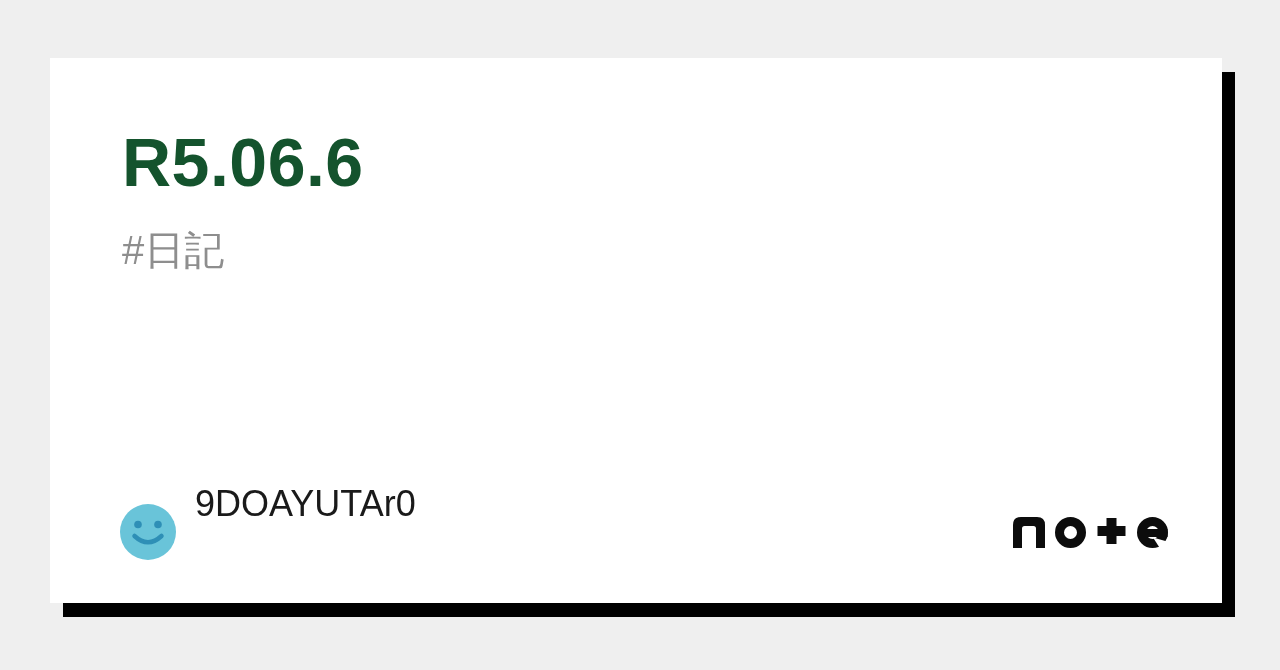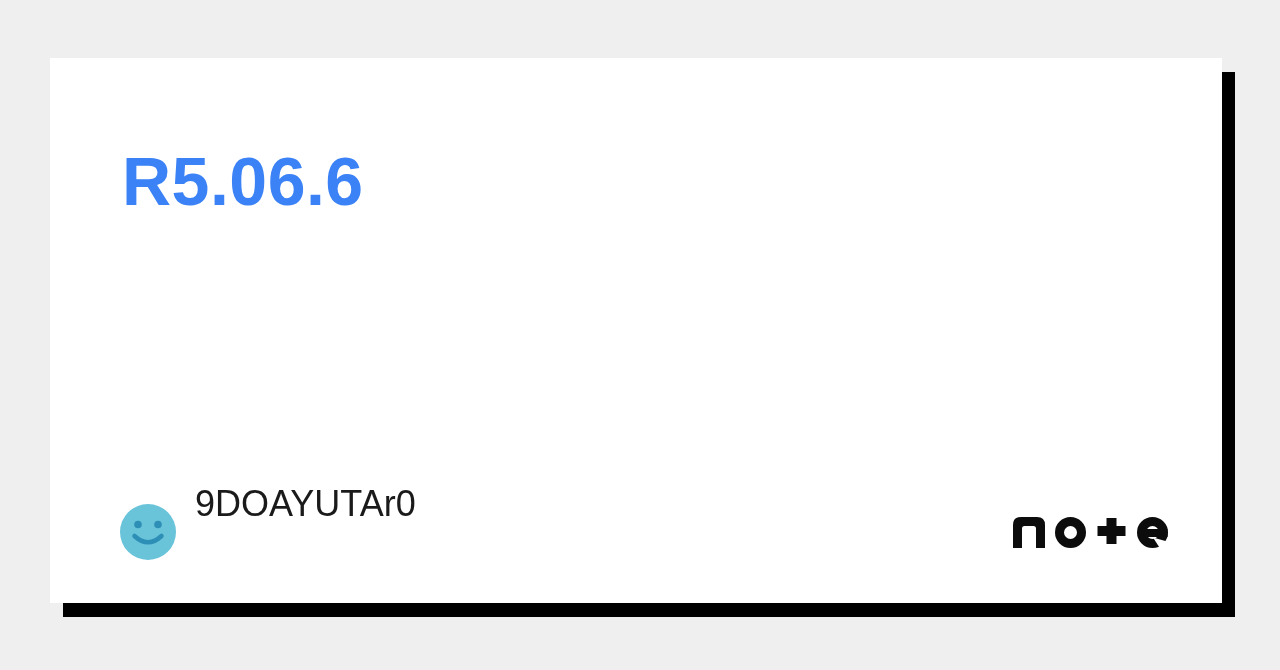--- a/index.html
+++ b/index.html
@@ -68,22 +68,23 @@
     width: 155px;
     height: 31px;
   }
   .note-logo svg { display: block; width: 155px; height: 31px; }
 </style>
 </head>
 <body style="background-color: rgb(239, 239, 239);">
 
 <div class="card" style="background-color: rgb(255, 255, 255);">
 
-  <h1 class="title" style="color: #3b82f6; margin-top: 19px;">R5.06.6</h1>
+  <h1 class="title" style="color: #14532d;">R5.06.6</h1>
 
+  <div class="hashtags" style="color: rgb(142, 142, 142);">#日記</div>
 
   <span class="avatar">
     <svg viewBox="0 0 56 56" xmlns="http://www.w3.org/2000/svg" aria-label="smiley-face-icon">
       <circle cx="28" cy="28" r="28" fill="#69c4d9"></circle>
       <circle cx="18" cy="20.5" r="3.8" fill="#2e8fb6"></circle>
       <circle cx="38" cy="20.5" r="3.8" fill="#2e8fb6"></circle>
       <path d="M14.5 32 Q28 44.5 41.5 32" fill="none" stroke="#2e8fb6" stroke-width="4.5" stroke-linecap="round"></path>
     </svg>
   </span>
 

